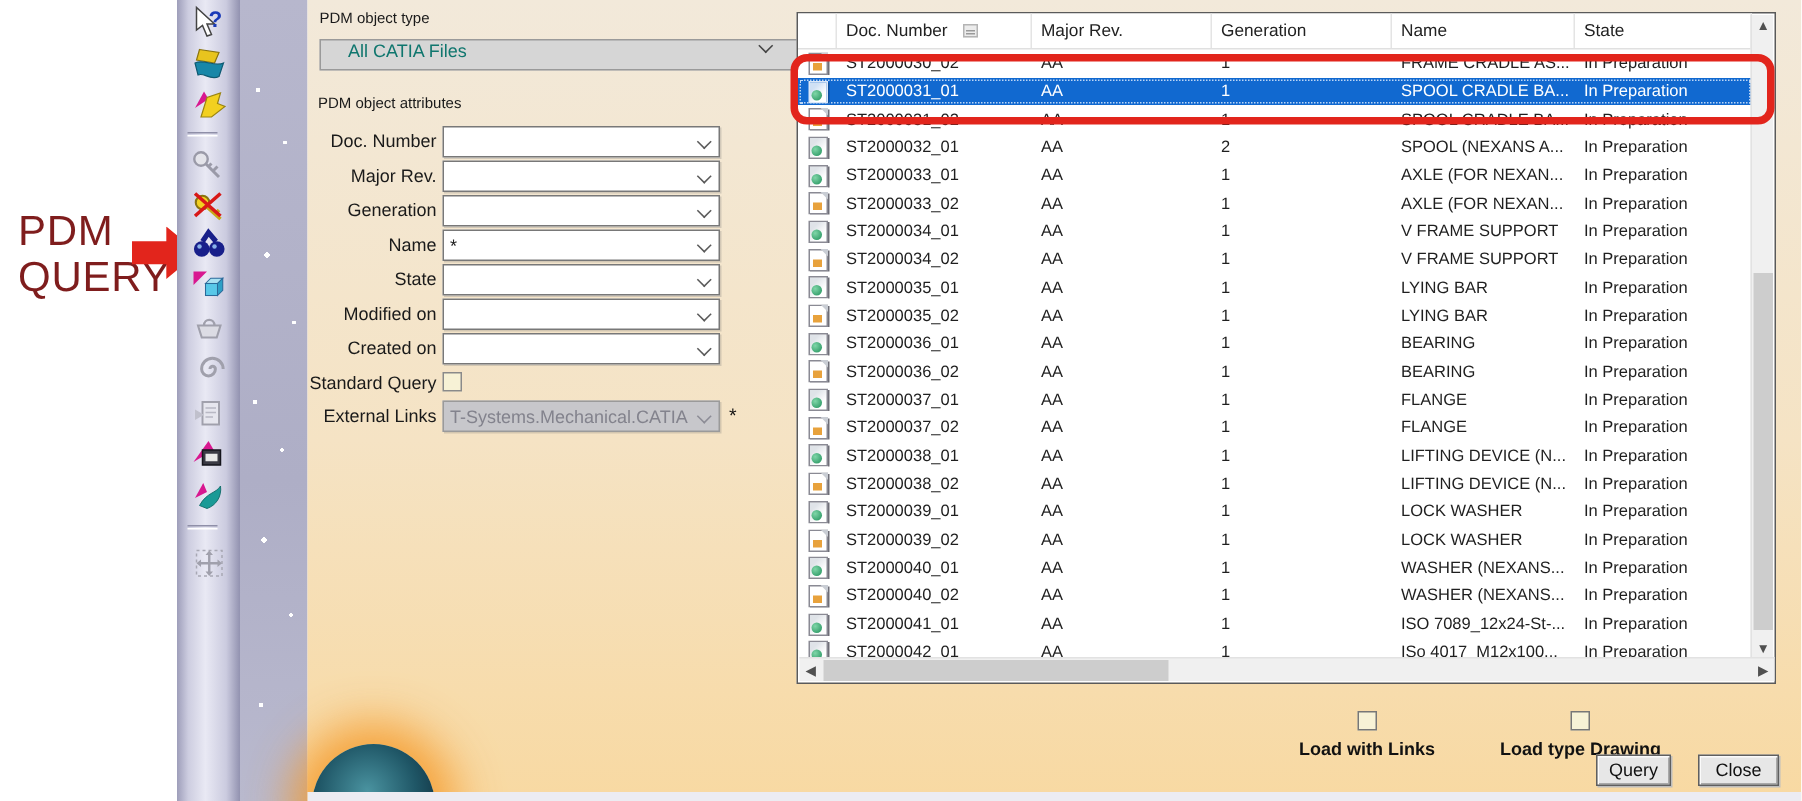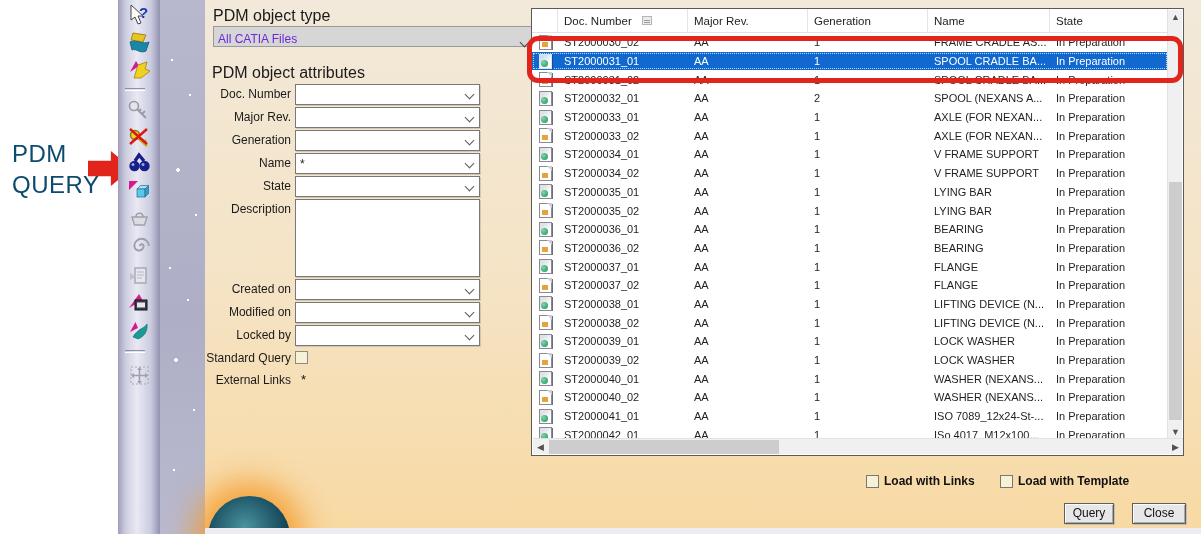--- a/index.html
+++ b/index.html
@@ -1,21 +1,21 @@
 <!DOCTYPE html>
 <html><head>
 <meta charset="utf-8">
 <style>
   * { margin:0; padding:0; box-sizing:border-box; }
   html,body { background:#ffffff; }
   body { font-family:"Liberation Sans", sans-serif; }
   #canvas { position:relative; width:1201px; height:534px; background:#ffffff; overflow:hidden; }
 
   
-  .pdm-note { position:absolute; left:12px; top:138px; color:#0c4a6e; font-size:24px; line-height:31px; letter-spacing:.5px; }
+  .pdm-note { position:absolute; left:12px; top:138px; color:#7f1d1d; font-size:28px; line-height:31px; letter-spacing:.5px; }
   .red-arrow { position:absolute; left:88px; top:151px; width:44px; height:35px; background:#e2251c;
     clip-path:polygon(0% 28%, 52% 28%, 52% 0%, 100% 50%, 52% 100%, 52% 72%, 0% 72%); }
 
   
   .toolbar { position:absolute; left:118px; top:0; width:42px; height:534px;
     background:linear-gradient(90deg,#9e9eba 0%,#cdcde0 18%,#e9e9f4 45%,#cbcbdf 78%,#9292b0 100%); }
   .tbtn { position:absolute; left:9px; width:25px; height:25px; }
   .tbtn svg { width:100%; height:100%; display:block; }
   .tsep { position:absolute; left:7px; width:20px; height:3px; border-top:1px solid #8f8fa8; border-bottom:1px solid #ffffff; }
 
@@ -34,24 +34,24 @@
       linear-gradient(180deg,#b7b7cd 0%,#aeaec6 60%,#b9b9ce 100%); }
 
   
   .panel { position:absolute; left:205px; top:0; width:996px; height:534px;
     background:linear-gradient(180deg,#f2e9da 0%,#f5e3c4 55%,#f8d9a2 100%); }
   .globe { position:absolute; left:3px; top:496px; width:82px; height:82px; border-radius:50%;
     background:radial-gradient(circle at 45% 38%, #4a93a0 0%, #1f5666 48%, #113140 78%);
     box-shadow:0 0 30px 14px rgba(245,153,40,.85); }
   .panel-bottom-edge { position:absolute; left:0; top:528px; width:996px; height:6px; background:#ececf2; }
 
-  .lbl { color:#1a1a1a; font-size:16px; }
+  .lbl { color:#1a1a1a; font-size:10px; }
   .type-label { position:absolute; left:8px; top:7px; }
   .type-combo { position:absolute; left:8px; top:26px; width:322px; height:21px; background:#d6d6d6;
-    border:1px solid #9a9a9a; display:flex; align-items:flex-end; padding:0 4px; font-size:12px; color:#6d28d9; }
+    border:1px solid #9a9a9a; display:flex; align-items:flex-start; padding:0 18px; font-size:12px; color:#0f766e; }
   .attr-label { position:absolute; left:7px; top:64px; }
 
   .chev { width:7px; height:7px; border-right:1.6px solid #5a5a5a; border-bottom:1.6px solid #5a5a5a;
     transform:rotate(45deg); margin-left:auto; margin-right:2px; flex:0 0 auto; }
   .type-combo .chev { border-color:#444; }
 
   .form { position:absolute; left:0; top:84px; width:300px; }
   .frow { display:flex; align-items:flex-start; margin-bottom:2px; }
   .frow .flabel { width:90px; text-align:right; padding-right:4px; font-size:12px; color:#1a1a1a; line-height:21px; white-space:nowrap; }
   .combo { width:185px; height:21px; background:#ffffff; border:1px solid #787878; display:flex; align-items:center;
@@ -93,21 +93,21 @@
   .vscroll .thumb { position:absolute; left:1px; top:172px; width:13px; height:238px; background:#cdcdcd; }
   .hscroll { position:absolute; left:1px; bottom:1px; width:650px; height:16px; background:#f0f0f0; border-top:1px solid #e2e2e2; }
   .hscroll .arr { position:absolute; top:0; width:15px; height:16px; color:#505050; font-size:9px; line-height:16px; text-align:center; }
   .hscroll .thumb { position:absolute; left:16px; top:1px; width:230px; height:14px; background:#cdcdcd; }
 
   
   .red-box { position:absolute; left:527px; top:36px; width:656px; height:47px; border:5px solid #e2251c;
     border-radius:11px; z-index:50; pointer-events:none; }
 
   
-  .footer-cb { position:absolute; display:flex; align-items:center; gap:5px; }
+  .footer-cb { position:absolute; display:flex; align-items:center; gap:5px;flex-direction:column; }
   .footer-cb .box { width:13px; height:13px; background:#f7f2d6; border:1px solid #777; }
   .footer-cb .cblabel { font-size:12px; font-weight:700; color:#111; }
   .cb-links { left:661px; top:474px; }
   .cb-drawing { left:795px; top:474px; }
   .btn { position:absolute; top:503px; height:21px; background:#e7e7e7; border:1px solid #5f5f5f; font-size:12px; color:#111;
     text-align:center; line-height:19px; box-shadow:inset 1px 1px 0 #fbfbfb, inset -1px -1px 0 #a9a9a9, 1px 1px 0 #bdbdbd; }
   .btn-query { left:859px; width:50px; }
   .btn-close { left:927px; width:54px; }
 </style>
 </head>
@@ -255,61 +255,54 @@
           </div>
         </div>
         <div class="frow">
           <div class="flabel">State</div>
           <div class="combo">
             <span></span>
             <span class="chev"></span>
           </div>
         </div>
         <div class="frow">
-          <div class="flabel">Description</div>
-          <div class="tarea"></div>
+          <div class="flabel">Modified on</div>
+          <div class="combo">
+            <span></span>
+            <span class="chev"></span>
+          </div>
         </div>
         <div class="frow">
           <div class="flabel">Created on</div>
-          <div class="combo">
-            <span></span>
-            <span class="chev"></span>
-          </div>
-        </div>
-        <div class="frow">
-          <div class="flabel">Modified on</div>
-          <div class="combo">
-            <span></span>
-            <span class="chev"></span>
-          </div>
-        </div>
-        <div class="frow">
-          <div class="flabel">Locked by</div>
           <div class="combo">
             <span></span>
             <span class="chev"></span>
           </div>
         </div>
         <div class="frow h-cb">
           <div class="flabel">Standard Query</div>
           <div class="cbx"></div>
         </div>
         <div class="frow">
           <div class="flabel">External Links</div>
+          <div class="combo disabled">
+            <span>T-Systems.Mechanical.CATIA</span>
+            <span class="chev"></span>
+          </div>
           <span class="req">*</span>
         </div>
       </div>
 
     <div class="footer-cb cb-links">
       <span class="box"></span>
       <span class="cblabel">Load with Links</span>
     </div>
     <div class="footer-cb cb-drawing">
       <span class="box"></span>
-      <span class="cblabel">Load with Template</span>
+      <span class="cblabel">Load type Drawing</span>
     </div>
     <div class="btn btn-query">Query</div>
     <div class="btn btn-close">Close</div>
   </div>
 
   <div class="rtable">
     <div class="thead" id="thead">
         <div class="hc c-icon"></div>
         <div class="hc c-doc">
           <span>Doc. Number</span>

